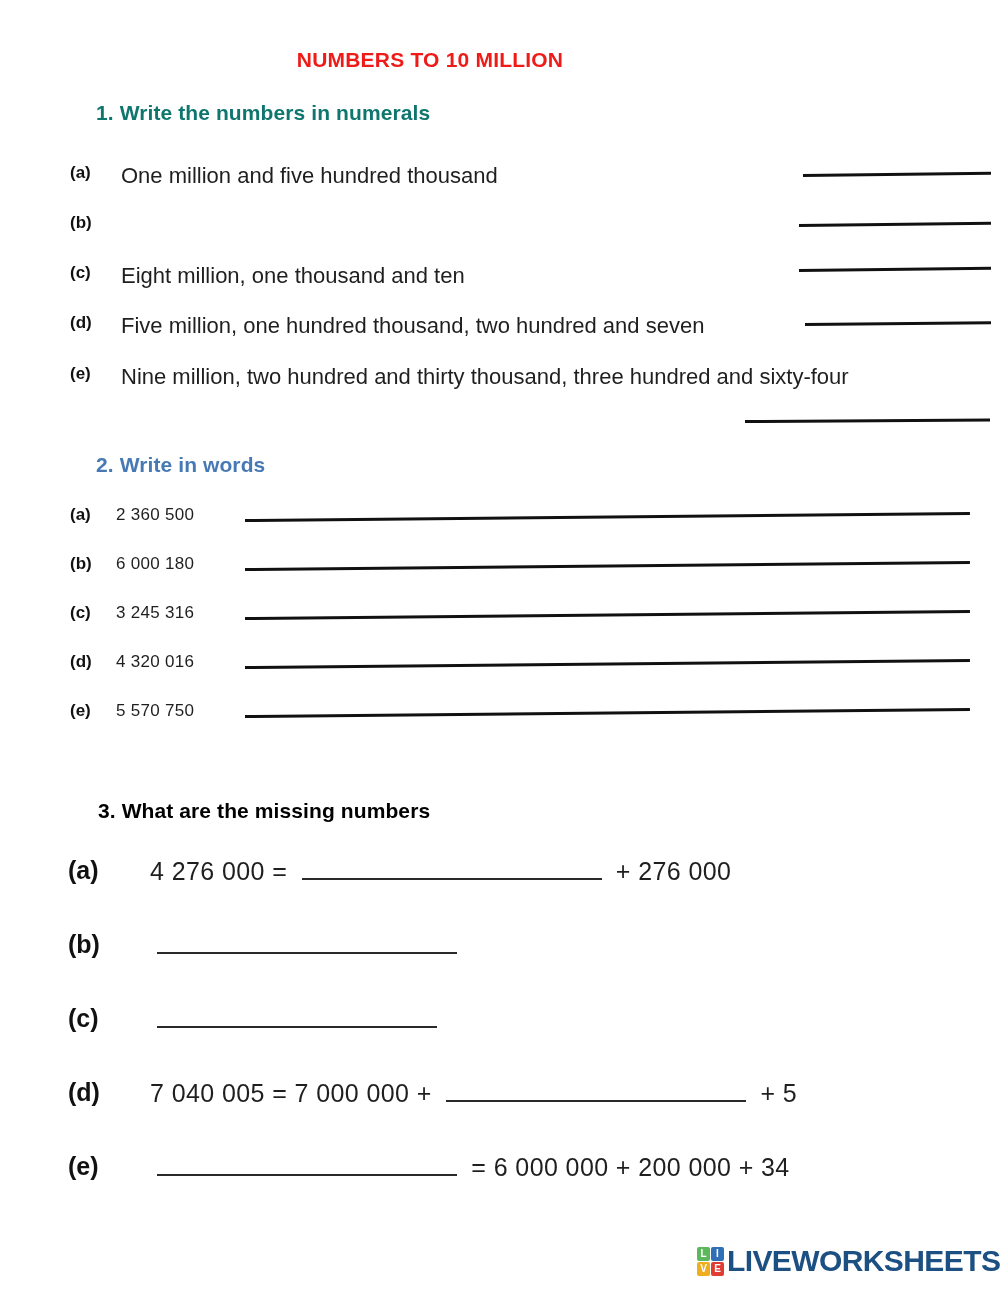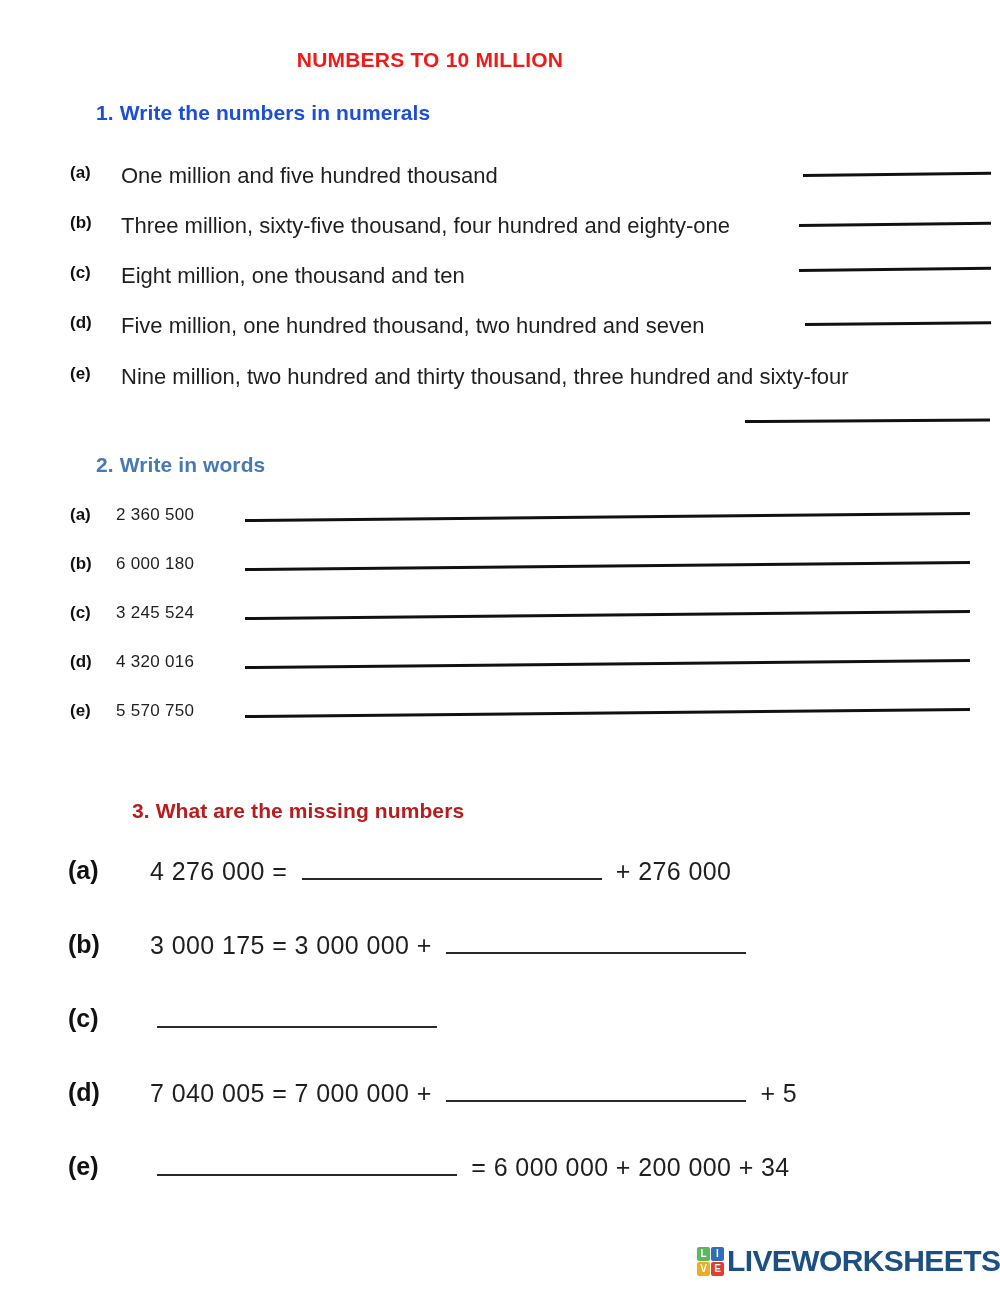--- a/index.html
+++ b/index.html
@@ -189,31 +189,30 @@
     line-height: 1;
   }
 </style>
 </head>
 <body>
 
 <div class="page">
 
   <div class="worksheet-title" style="color: rgb(238, 27, 25);">NUMBERS TO 10 MILLION</div>
 
-  <div class="section-heading blue" id="heading-1" style="color: #1d4ed8;">1. Write the numbers in numerals</div>
+  <div class="section-heading blue" id="heading-1" style="color: #0f766e;">1. Write the numbers in numerals</div>
 
   <div class="s1-row" style="top:163px">
     <span class="s1-label">(a)</span>
     <span class="s1-text">One million and five hundred thousand</span>
   </div>
   <div class="s1-blank" style="left:803px; top:174px; width:188px; transform:rotate(-0.7deg);"></div>
 
   <div class="s1-row" style="top:213px">
     <span class="s1-label">(b)</span>
-    <span class="s1-text">Three million, sixty-five thousand, four hundred and eighty-one</span>
   </div>
   <div class="s1-blank" style="left:799px; top:224px; width:192px; transform:rotate(-0.7deg);"></div>
 
   <div class="s1-row" style="top:263px">
     <span class="s1-label">(c)</span>
     <span class="s1-text">Eight million, one thousand and ten</span>
   </div>
   <div class="s1-blank" style="left:799px; top:269px; width:192px; transform:rotate(-0.7deg);"></div>
 
   <div class="s1-row" style="top:313px">
@@ -237,51 +236,50 @@
   </div>
 
   <div class="s2-row" style="top:554px">
     <span class="s2-label">(b)</span>
     <span class="s2-number">6 000 180</span>
     <span class="s2-blank"></span>
   </div>
 
   <div class="s2-row" style="top:603px">
     <span class="s2-label">(c)</span>
-    <span class="s2-number">3 245 524</span>
+    <span class="s2-number">3 245 316</span>
     <span class="s2-blank"></span>
   </div>
 
   <div class="s2-row" style="top:652px">
     <span class="s2-label">(d)</span>
     <span class="s2-number">4 320 016</span>
     <span class="s2-blank"></span>
   </div>
 
   <div class="s2-row" style="top:701px">
     <span class="s2-label">(e)</span>
     <span class="s2-number">5 570 750</span>
     <span class="s2-blank"></span>
   </div>
 
-  <div class="section-heading black" id="heading-3" style="color: #b91c1c; margin-left: 34px;">3. What are the missing numbers</div>
+  <div class="section-heading black" id="heading-3" style="color: #000000;">3. What are the missing numbers</div>
 
   <div class="s3-row" style="top:856px">
     <span class="s3-label">(a)</span>
     <span class="s3-expr">
       <span class="seg">4 276 000 = </span>
       <span class="gap gap-a"></span>
       <span class="seg"> + 276 000</span>
     </span>
   </div>
 
   <div class="s3-row" style="top:930px">
     <span class="s3-label">(b)</span>
     <span class="s3-expr">
-      <span class="seg">3 000 175 = 3 000 000 + </span>
       <span class="gap gap-b"></span>
       <span class="seg"></span>
     </span>
   </div>
 
   <div class="s3-row" style="top:1004px">
     <span class="s3-label">(c)</span>
     <span class="s3-expr">
       <span class="gap gap-c"></span>
       <span class="seg"></span>

